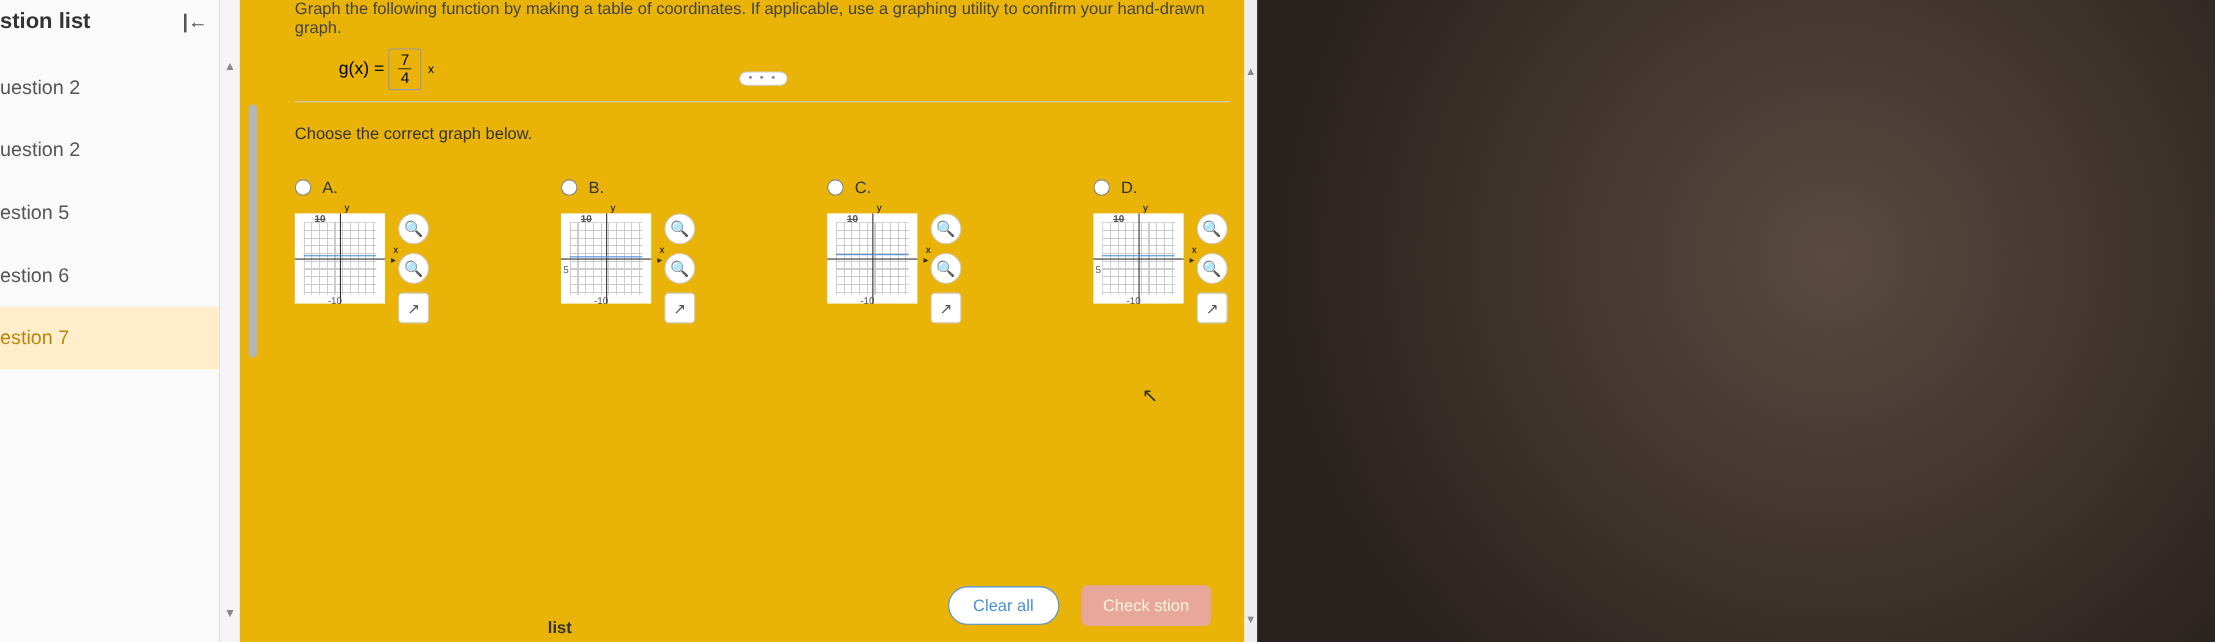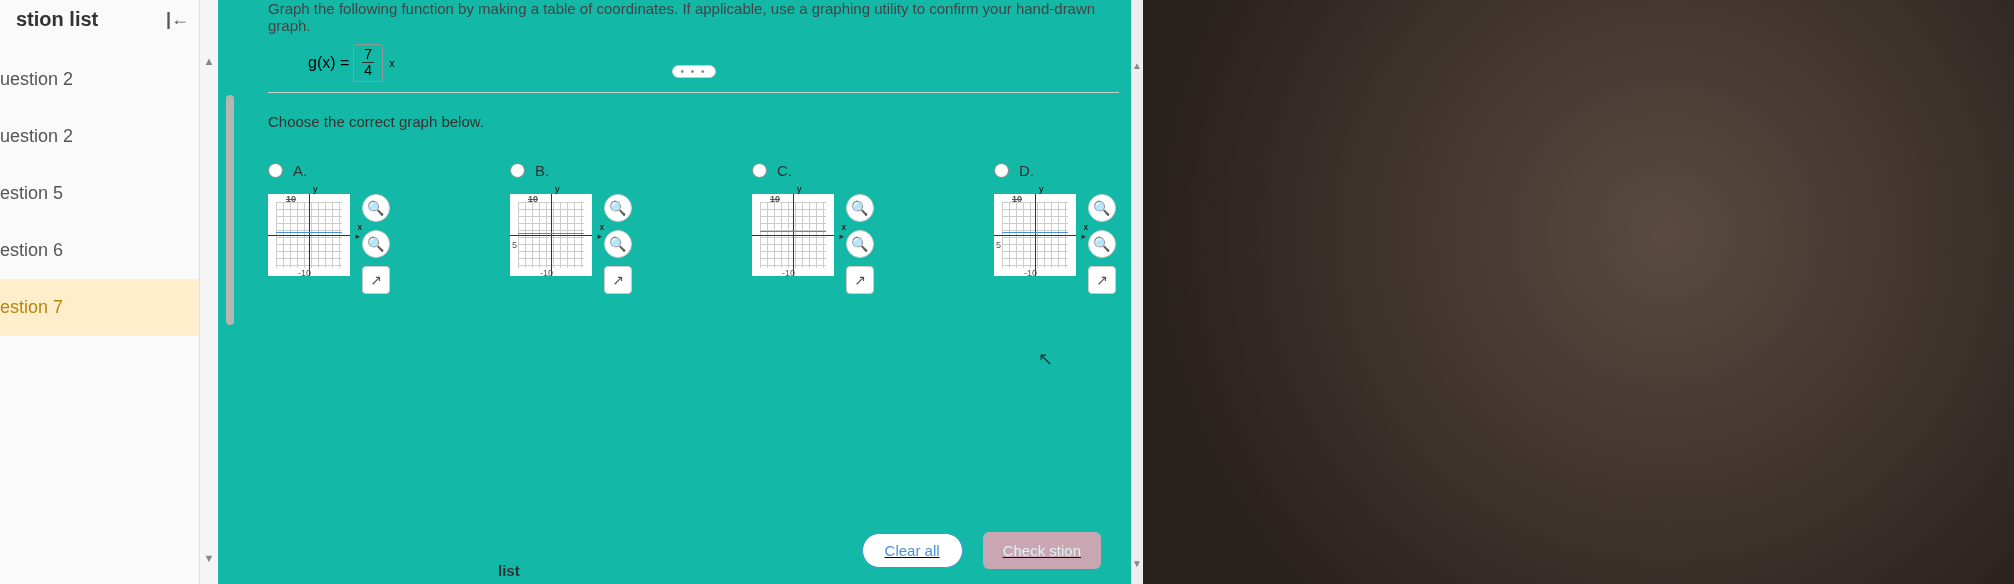--- a/index.html
+++ b/index.html
@@ -11,40 +11,40 @@
       border-right: 1px solid #e0e0e0;
       display: flex;
       flex-direction: column;
       padding-top: 8px;
       position: relative;
     }
     .sidebar-header {
       display: flex;
       justify-content: space-between;
       align-items: center;
-      padding: 0 10px 20px 16px;
+      padding: 0 10px 20px 0;
       font-size: 20px;
       font-weight: bold;
       color: #333;
     }
     .collapse-icon { font-size: 18px; cursor: pointer; color: #555; }
     .question-item {
       padding: 18px 0 18px 0;
       font-size: 18px;
       color: #555;
       cursor: pointer;
     }
     .question-item.active {
       background: #ffeecc;
       color: #b8860b;
     }
     
     .main {
       flex: 1;
-      background: #14b8a6;
+      background: #eab308;
       padding: 0 12px 0 30px;
       position: relative;
       display: flex;
       flex-direction: column;
       max-width: 1220px;
     }
     
     .problem-text { font-size: 15px; color: #444; margin-bottom: 8px; }
     .formula { display: flex; align-items: center; margin: 10px 0 10px 40px; font-size: 16px; }
     .fraction {
@@ -118,21 +118,20 @@
     }
     .icon-btn.square { border-radius: 4px; }
     
     .footer {
       position: absolute;
       bottom: 15px;
       right: 30px;
       display: flex;
       gap: 20px;
       align-items: center;
-      text-decoration: underline;
     }
     .btn-clear {
       border: 1.5px solid #4a90d9; color: #4a90d9; background: #fff;
       padding: 8px 22px; border-radius: 20px; font-size: 15px; cursor: pointer;
     }
     .btn-check {
       border: none; color: #fff; background: #e8a5b5;
       padding: 10px 20px; border-radius: 6px; font-size: 15px; cursor: pointer;
       opacity: 0.85;
     }

